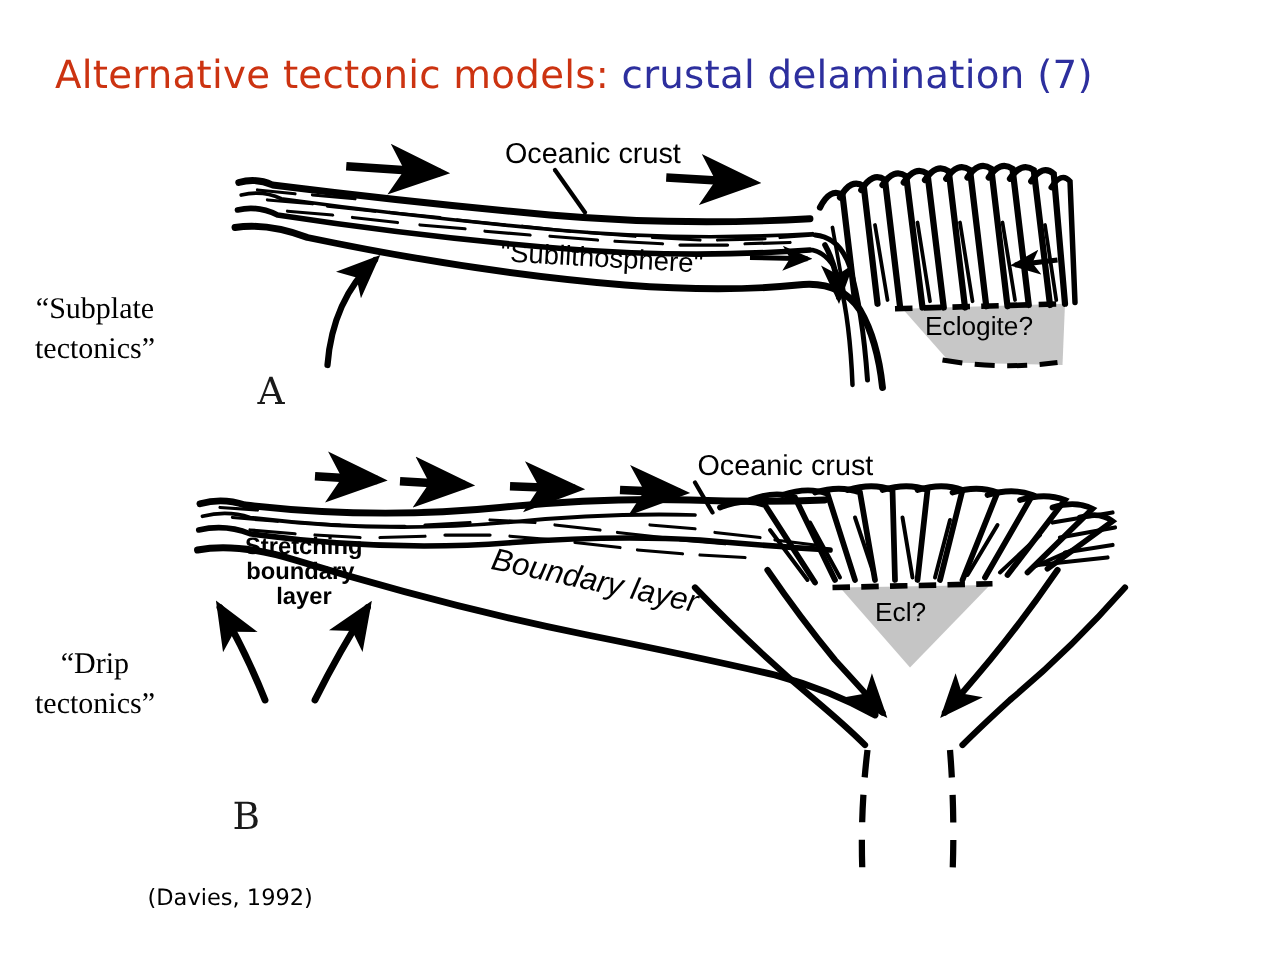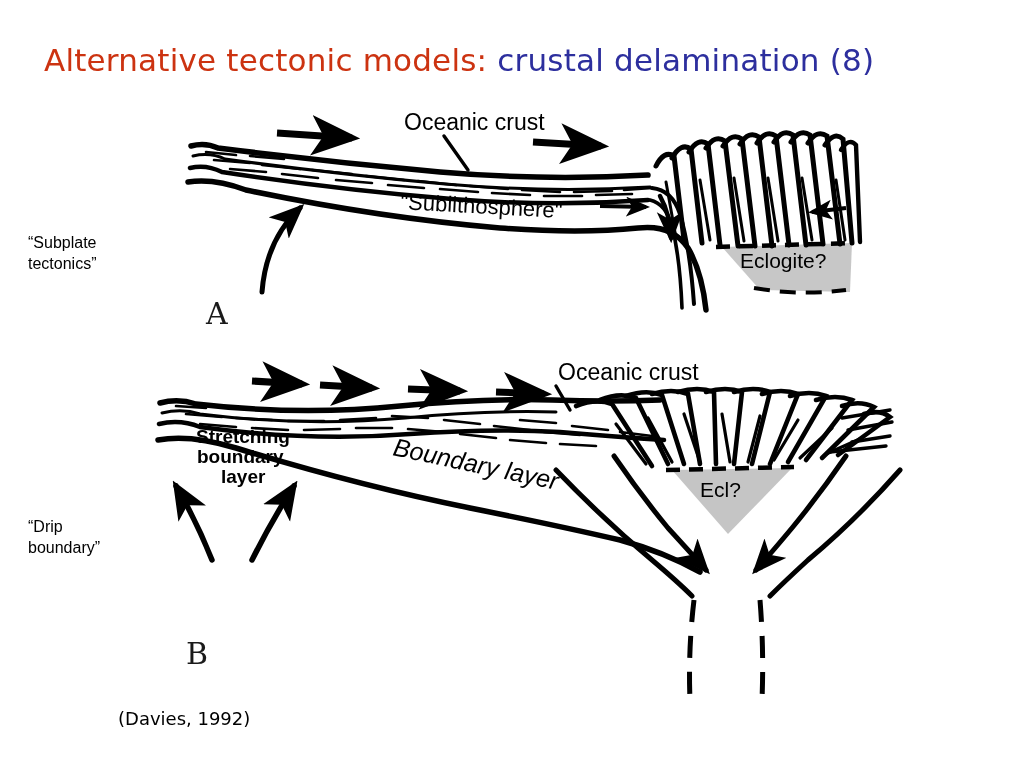--- a/index.html
+++ b/index.html
@@ -25,25 +25,26 @@
     font-weight: 500;
     letter-spacing: 0.2px;
     white-space: nowrap;
   }
   #slide-title .t-red   { color: #CC3311; }
   #slide-title .t-blue  { color: #2D2F9E; }
 
   
   .side-caption {
     position: absolute;
-    font-family: Liberation Sans, sans-serif;
-    font-size: 16px;
+    font-family: Liberation Serif, serif;
+    font-size: 24px;
     color: #000000;
     line-height: 1.32;
     white-space: pre-line;
+    text-align: center;
   }
   #caption-subplate { left: 28px; top: 232px; }
   #caption-drip     { left: 28px; top: 516px; }
 
   
   #credit {
     position: absolute;
     left: 118px;
     top: 708px;
     font-family: "DejaVu Sans", sans-serif;
@@ -73,28 +74,28 @@
   
   .fig-label {
     font-family: "Liberation Sans", sans-serif;
     fill: #000000;
   }
 </style>
 </head>
 <body>
 
 <div id="slide-title">
-  <span class="t-red">Alternative tectonic models:</span><span class="t-blue"> crustal delamination (8)</span>
+  <span class="t-red">Alternative tectonic models:</span><span class="t-blue"> crustal delamination (7)</span>
 </div>
 
 <div class="side-caption" id="caption-subplate">“Subplate
  tectonics”</div>
 
 <div class="side-caption" id="caption-drip">“Drip
- boundary”</div>
+ tectonics”</div>
 
 <div class="panel-letter" id="panel-letter-a">A</div>
 
 <div class="panel-letter" id="panel-letter-b">B</div>
 
 <div id="credit">(Davies, 1992)</div>
 
 <svg id="figure-canvas" viewBox="0 0 1024 768" xmlns="http://www.w3.org/2000/svg">
 
   <defs>

